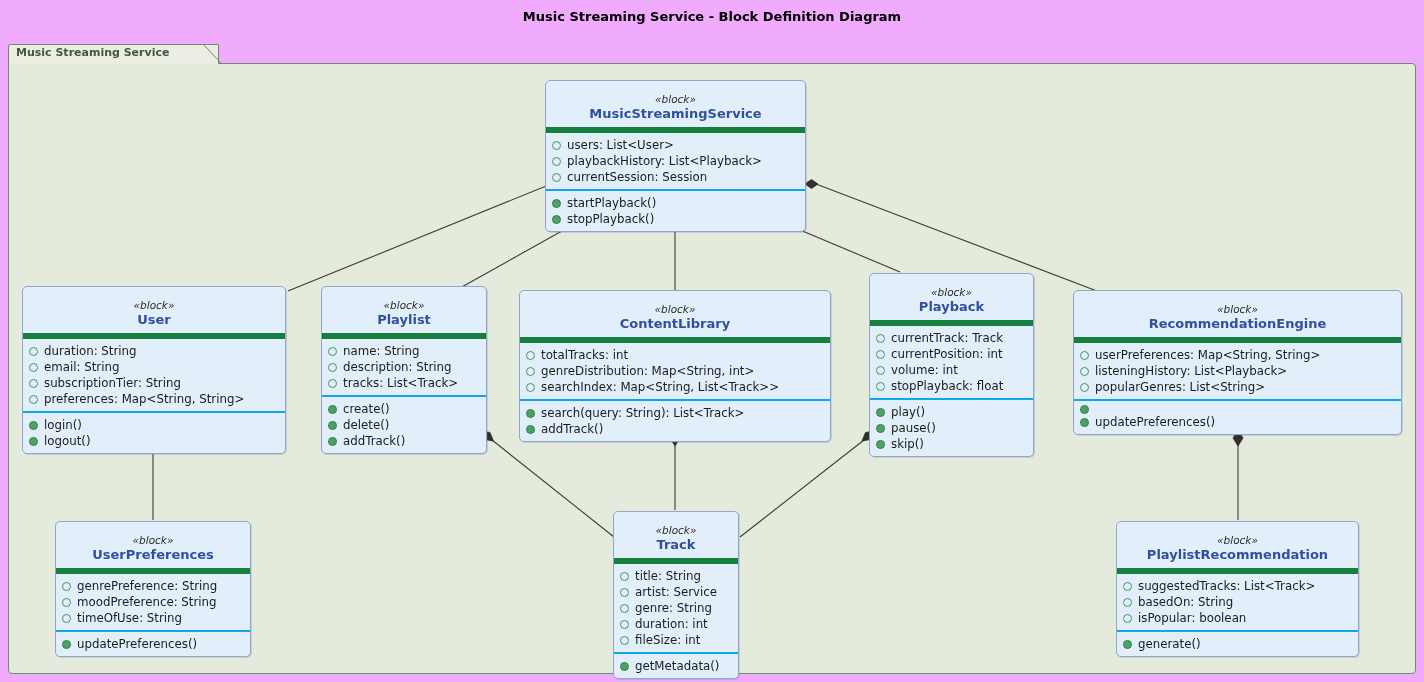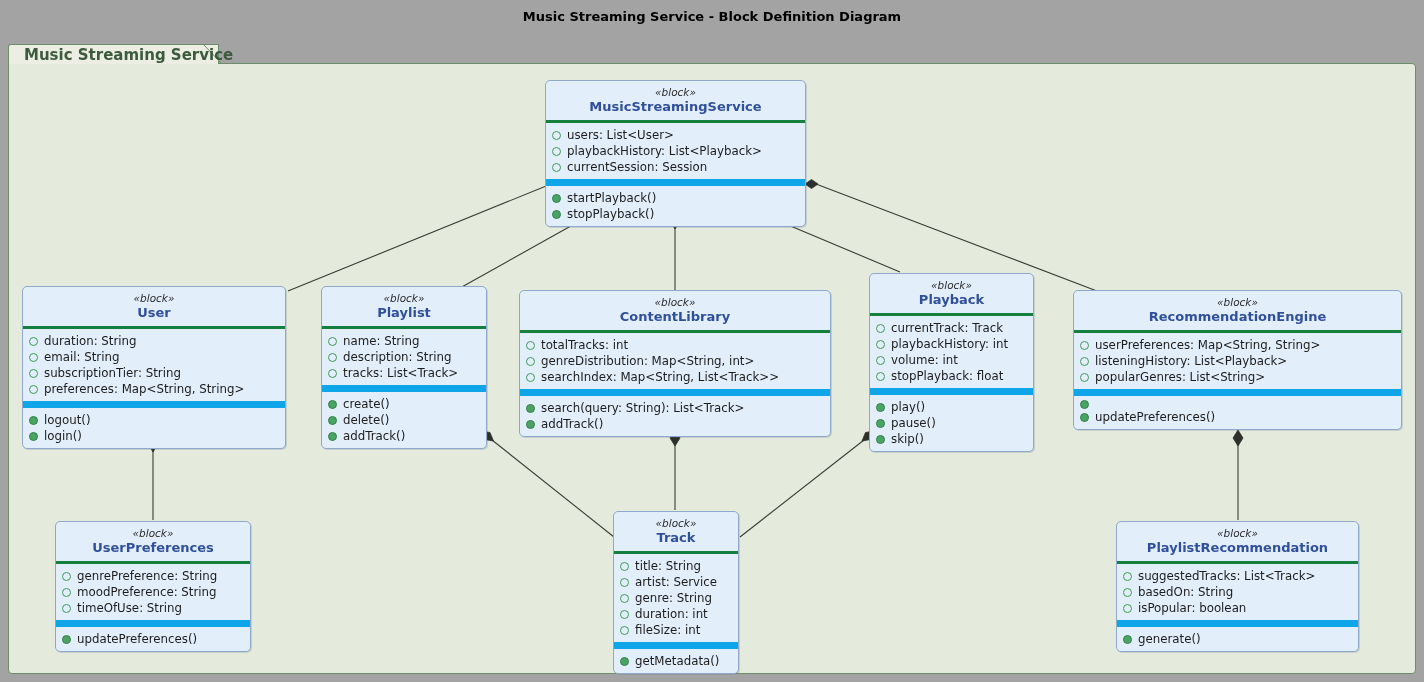--- a/index.html
+++ b/index.html
@@ -7,21 +7,21 @@
     padding: 0;
     background: #ffffff;
   }
   body {
     font-family: "DejaVu Sans", sans-serif;
   }
   #canvas {
     position: relative;
     width: 1424px;
     height: 682px;
-    background: #a3a3a3;
+    background: #f0abfc;
     overflow: hidden;
   }
   #diagram-title {
     position: absolute;
     left: 0;
     top: 9px;
     width: 1424px;
     text-align: center;
     font-size: 13px;
     font-weight: bold;
@@ -50,23 +50,23 @@
   }
   #package-tab-slant {
     position: absolute;
     left: 195px;
     top: 0;
     width: 20px;
     height: 21px;
   }
   #package-tab-label {
     position: absolute;
-    left: 16px;
+    left: 8px;
     top: 2px;
-    font-size: 15px;
+    font-size: 11px;
     font-weight: bold;
     color: #3c5a3c;
     white-space: nowrap;
     font-family: "DejaVu Sans", sans-serif;
   }
   #package-body {
     position: absolute;
     left: 0;
     top: 19px;
     width: 1408px;
@@ -98,43 +98,43 @@
   
   .block {
     position: absolute;
     background: #e3eefb;
     border: 1px solid #8fa8cc;
     border-radius: 5px;
     box-sizing: border-box;
     box-shadow: 1px 1px 0 rgba(90,110,140,0.22);
   }
   .block-header {
-    padding: 5px 8px 5px 8px;
+    padding: 12px 8px 5px 8px;
     text-align: center;
-    border-bottom: 3px solid #15803d;
+    border-bottom: 6px solid #15803d;
   }
   .block-stereotype {
     font-size: 10.5px;
     font-style: italic;
     color: #2b2b2b;
     line-height: 13px;
     font-family: "DejaVu Sans", sans-serif;
   }
   .block-name {
     font-size: 13px;
     color: #30509c;
     line-height: 16px;
     font-family: "DejaVu Sans", sans-serif;
     font-weight: bold;
   }
   .block-section {
     padding: 4px 6px 4px 6px;
   }
   .block-section.attrs {
-    border-bottom: 7px solid #0ea5e9;
+    border-bottom: 2px solid #0ea5e9;
   }
   .member {
     display: flex;
     align-items: center;
     font-size: 11.8px;
     color: #1c1c1c;
     line-height: 16px;
     white-space: nowrap;
     font-family: "DejaVu Sans", sans-serif;
   }
@@ -274,26 +274,26 @@
           <span>subscriptionTier: String</span>
         </div>
       <div class="member">
           <span class="marker attr"></span>
           <span>preferences: Map&lt;String, String&gt;</span>
         </div>
     </div>
     <div class="block-section ops">
       <div class="member">
           <span class="marker op"></span>
+          <span>login()</span>
+        </div>
+      <div class="member">
+          <span class="marker op"></span>
           <span>logout()</span>
         </div>
-      <div class="member">
-          <span class="marker op"></span>
-          <span>login()</span>
-        </div>
     </div>
   </div>
 
   <div class="block" style="left:321px; top:286px; width:166px;">
     <div class="block-header">
       <div class="block-stereotype">«block»</div>
       <div class="block-name">Playlist</div>
     </div>
     <div class="block-section attrs">
       <div class="member">
@@ -361,21 +361,21 @@
       <div class="block-stereotype">«block»</div>
       <div class="block-name">Playback</div>
     </div>
     <div class="block-section attrs">
       <div class="member">
           <span class="marker attr"></span>
           <span>currentTrack: Track</span>
         </div>
       <div class="member">
           <span class="marker attr"></span>
-          <span>playbackHistory: int</span>
+          <span>currentPosition: int</span>
         </div>
       <div class="member">
           <span class="marker attr"></span>
           <span>volume: int</span>
         </div>
       <div class="member">
           <span class="marker attr"></span>
           <span>stopPlayback: float</span>
         </div>
     </div>

